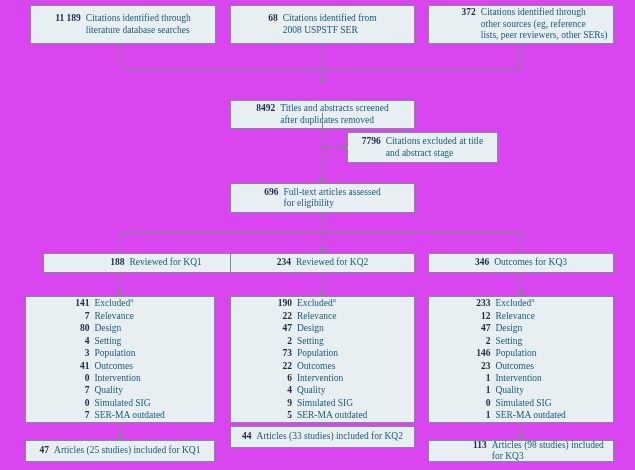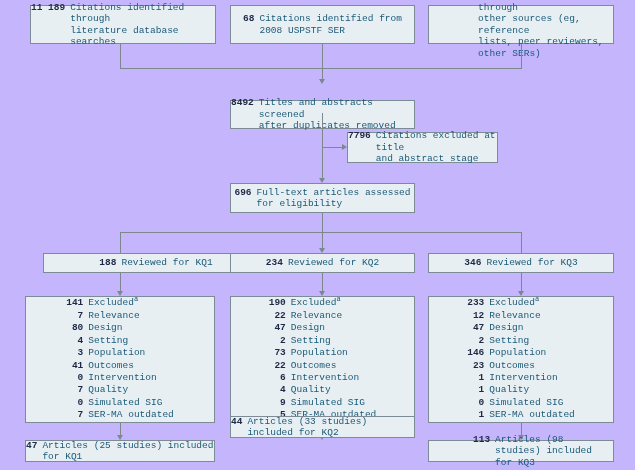--- a/index.html
+++ b/index.html
@@ -1,18 +1,18 @@
 <!DOCTYPE html>
 <html><head>
 <meta charset="utf-8">
 <style>
   html,body { margin:0; padding:0; background:#ffffff; }
   #canvas {
-    position:relative; width:635px; height:470px; background:#c4b5fd;
-    font-family:Liberation Mono, monospace; font-size:9.5px; line-height:11.5px;
+    position:relative; width:635px; height:470px; background:#d946ef;
+    font-family:Liberation Serif, serif; font-size:9.5px; line-height:11.5px;
     overflow:hidden;
   }
   .box {
     position:absolute; background:#e8eff3; border:1px solid #7c8b95;
     display:flex; align-items:center; justify-content:center; box-sizing:border-box;
   }
   .pair { display:flex; gap:5px; align-items:flex-start; }
   .num { font-weight:bold; color:#1d2945; text-align:right; white-space:pre; }
   .lbl { color:#1a5a78; white-space:pre-line; text-align:left; }
   .lbl-center .lbl { }
@@ -112,21 +112,21 @@
   </div>
   <div class="box" style="left:230px; top:253px; width:185px; height:20px;">
     <div class="pair">
       <span class="num">234</span>
       <span class="lbl">Reviewed for KQ2</span>
     </div>
   </div>
   <div class="box" style="left:428px; top:253px; width:186px; height:20px;">
     <div class="pair">
       <span class="num">346</span>
-      <span class="lbl">Reviewed for KQ3</span>
+      <span class="lbl">Outcomes for KQ3</span>
     </div>
   </div>
 
   <div class="line" style="left:120px; top:273px; width:1px; height:18px;"></div>
   <div class="arr-d" style="left:117px; top:291px;"></div>
   <div class="line" style="left:322px; top:273px; width:1px; height:18px;"></div>
   <div class="arr-d" style="left:319px; top:291px;"></div>
   <div class="line" style="left:521px; top:273px; width:1px; height:18px;"></div>
   <div class="arr-d" style="left:518px; top:291px;"></div>
 
@@ -211,21 +211,21 @@
   <div class="arr-d" style="left:319px; top:435px;"></div>
   <div class="line" style="left:521px; top:423px; width:1px; height:12px;"></div>
   <div class="arr-d" style="left:518px; top:435px;"></div>
 
   <div class="box" style="left:25px; top:440px; width:190px; height:22px;">
     <div class="pair">
       <span class="num">47</span>
       <span class="lbl">Articles (25 studies) included for KQ1</span>
     </div>
   </div>
-  <div class="box" style="left:230px; top:416px; width:185px; height:22px;">
+  <div class="box" style="left:230px; top:426px; width:185px; height:22px;">
     <div class="pair">
       <span class="num">44</span>
       <span class="lbl">Articles (33 studies) included for KQ2</span>
     </div>
   </div>
   <div class="box" style="left:428px; top:440px; width:186px; height:22px;padding-left:44px;">
     <div class="pair">
       <span class="num">113</span>
       <span class="lbl">Articles (98 studies) included for KQ3</span>
     </div>

